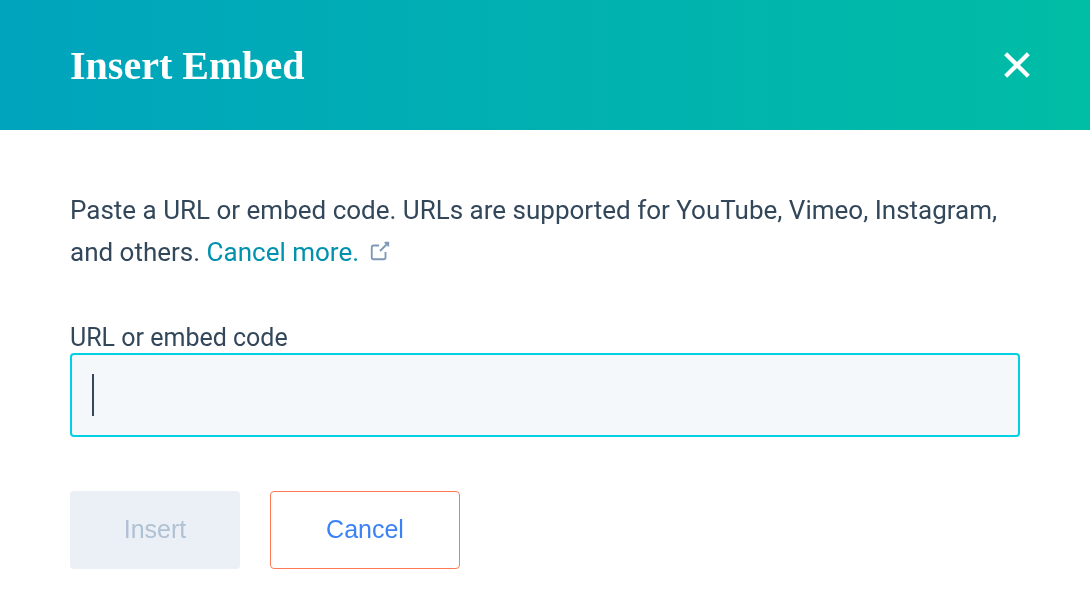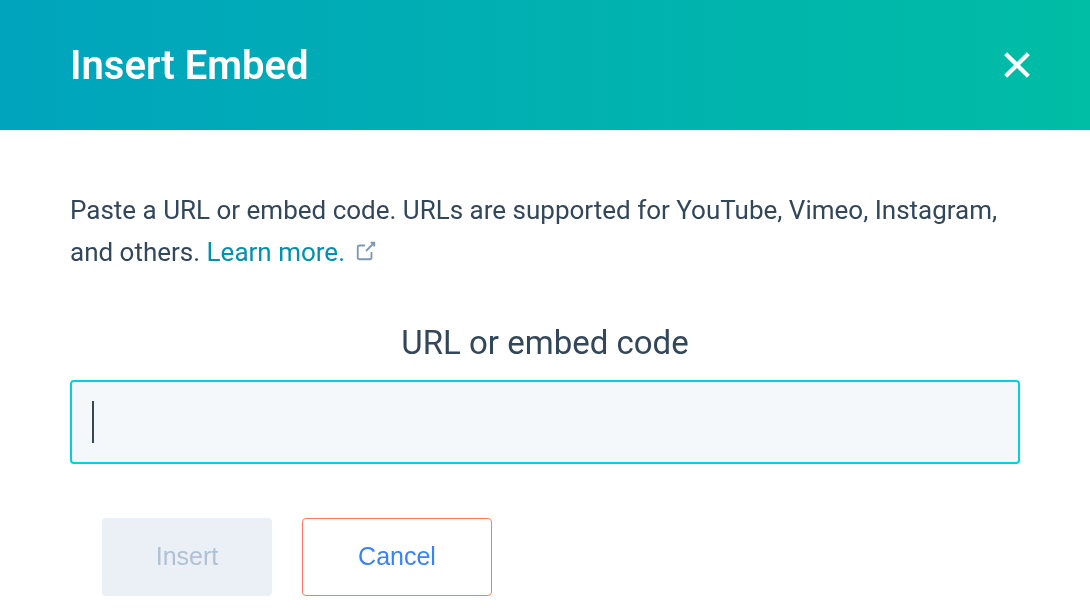--- a/index.html
+++ b/index.html
@@ -18,20 +18,21 @@
       height: 130px;
       display: flex;
       align-items: center;
       justify-content: space-between;
       padding: 0 50px 0 70px;
     }
     .modal-title {
       color: #ffffff;
       font-size: 40px;
       font-weight: 600;
+      font-family: Liberation Serif, serif;
     }
     .close-btn {
       background: transparent;
       border: none;
       cursor: pointer;
       padding: 6px;
       display: flex;
       align-items: center;
       justify-content: center;
     }
@@ -61,25 +62,24 @@
       margin-left: 4px;
     }
     .external-icon svg {
       width: 22px;
       height: 22px;
       stroke: #7c98b6;
       fill: none;
       stroke-width: 2;
     }
     .field-label {
-      font-size: 33px;
+      font-size: 25px;
       color: #33475b;
-      margin-bottom: 18px;
+      margin-bottom: 1px;
       display: block;
-      text-align: center;
     }
     .embed-input {
       width: 100%;
       height: 84px;
       border: 2px solid #00d0e4;
       border-radius: 4px;
       background: #f5f8fa;
       font-size: 24px;
       padding: 0 20px;
       color: #33475b;
@@ -100,21 +100,20 @@
       display: flex;
       align-items: center;
       justify-content: center;
       border: none;
     }
     .btn-insert {
       background: #eaf0f6;
       color: #b0c1d4;
       cursor: not-allowed;
       min-width: 170px;
-      margin-left: 32px;
     }
     .btn-cancel {
       background: #ffffff;
       color: #3b82f6;
       border: 1.5px solid #ff7a59;
       min-width: 190px;
     }
     .cursor-line {
       position: absolute;
       left: 22px;
@@ -140,21 +139,21 @@
   <button class="close-btn">
     <svg viewBox="0 0 24 24">
       <line x1="4" y1="4" x2="20" y2="20"></line>
       <line x1="20" y1="4" x2="4" y2="20"></line>
     </svg>
   </button>
 </div>
 
 <div class="modal-body">
   <p class="description">
-    <span>Paste a URL or embed code. URLs are supported for YouTube, Vimeo, Instagram, and others. </span><a class="learn-more-link">Learn more.</a>
+    <span>Paste a URL or embed code. URLs are supported for YouTube, Vimeo, Instagram, and others. </span><a class="learn-more-link">Cancel more.</a>
     <span class="external-icon">
       <svg viewBox="0 0 24 24">
         <path d="M17 3 H21 V7"></path>
         <path d="M21 3 L12 12"></path>
         <path d="M18 13 V19 A2 2 0 0 1 16 21 H5 A2 2 0 0 1 3 19 V8 A2 2 0 0 1 5 6 H11"></path>
       </svg>
     </span>
   </p>
 
   <label class="field-label">URL or embed code</label>

